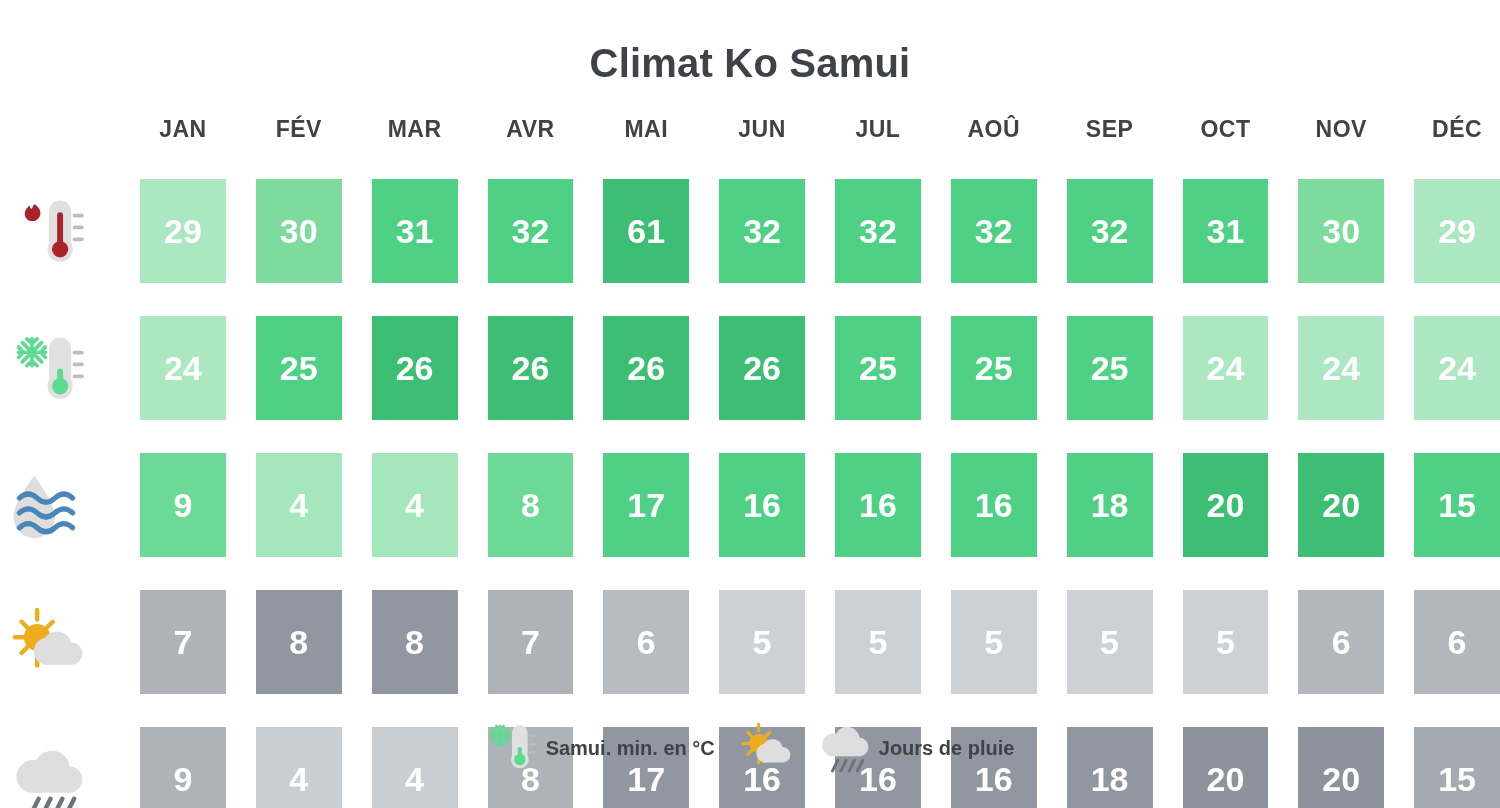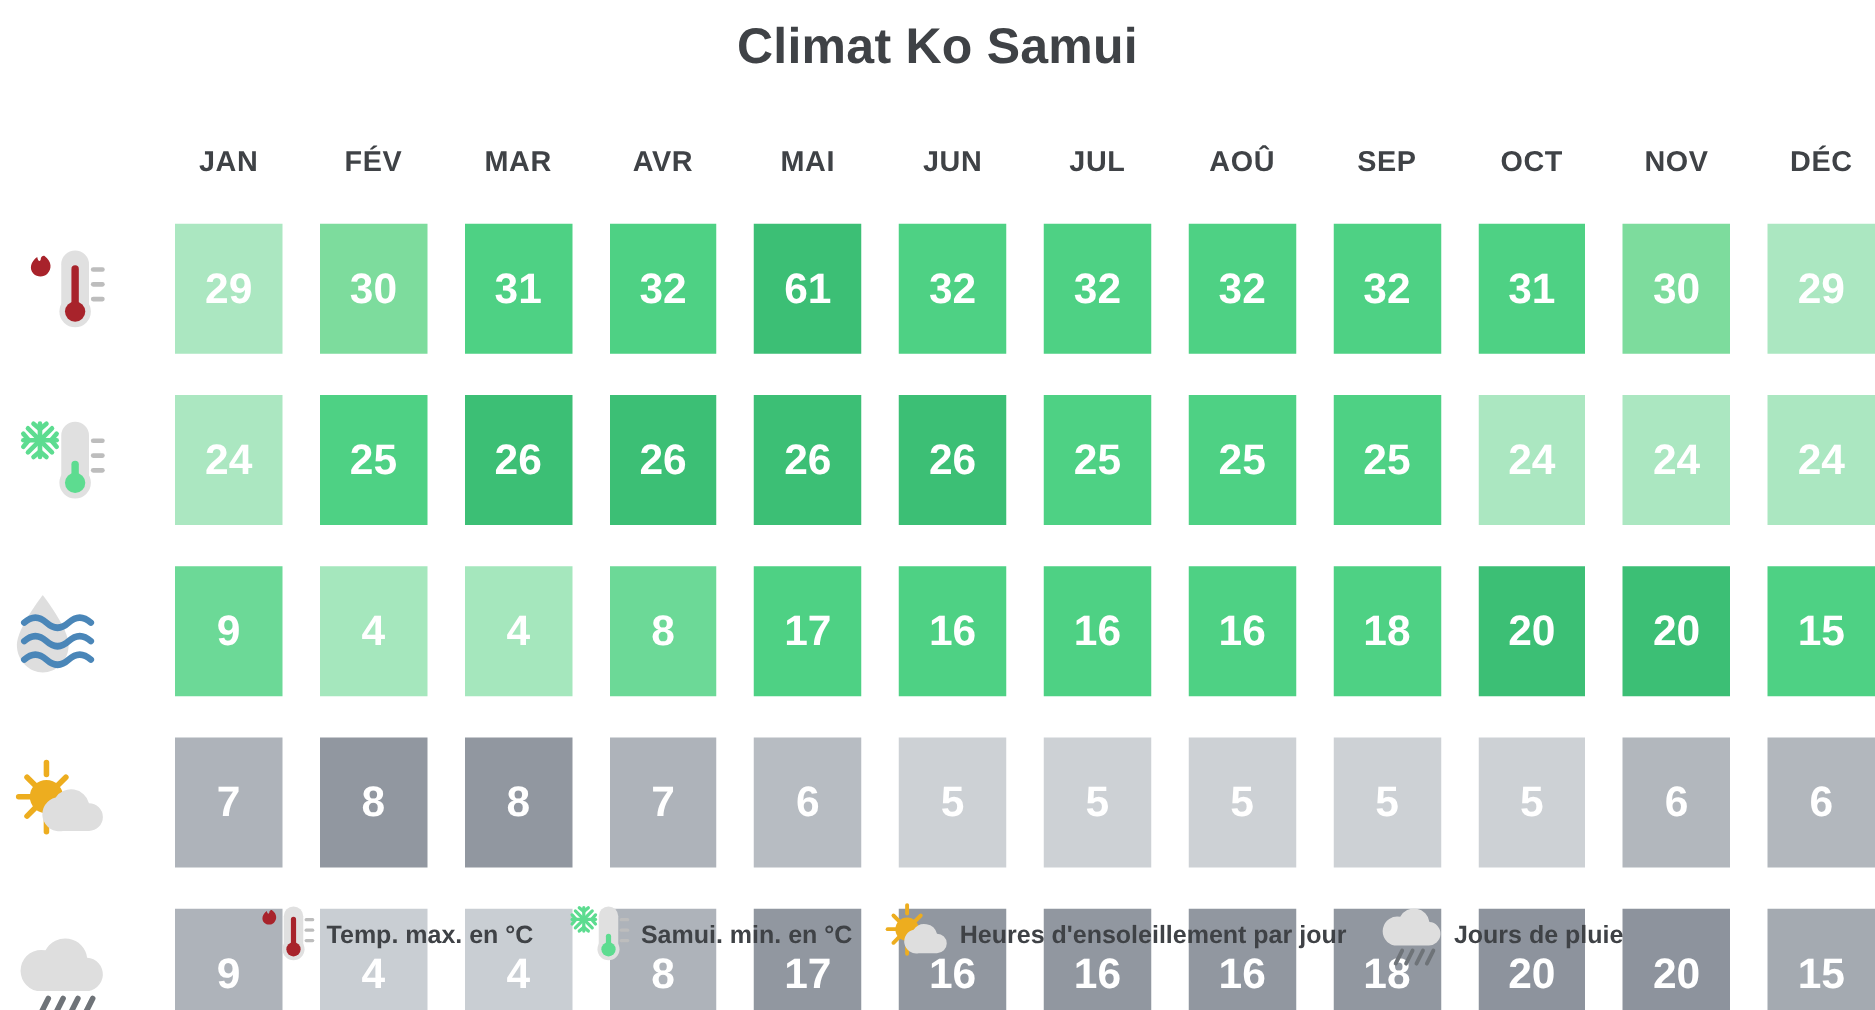--- a/index.html
+++ b/index.html
@@ -21,21 +21,21 @@
     box-sizing: border-box;
   }
 
   
   .title {
     text-align: center;
     font-size: 40px;
     font-weight: bold;
     color: #3f4246;
     letter-spacing: 0.2px;
-    padding-top: 14px;
+    padding-top: 40px;
     line-height: 1.15;
   }
 
   
   .climate-table {
     position: absolute;
     left: 0;
     top: 118px;
     width: 1500px;
   }
@@ -279,35 +279,20 @@
         <div class="cell" style="background: rgb(145, 151, 160);">16</div>
         <div class="cell" style="background: rgb(145, 151, 160);">16</div>
         <div class="cell" style="background: rgb(145, 151, 160);">18</div>
         <div class="cell" style="background: rgb(141, 147, 157);">20</div>
         <div class="cell" style="background: rgb(141, 147, 157);">20</div>
         <div class="cell" style="background: rgb(164, 170, 177);">15</div>
       </div>
   </div>
 
   <div class="legend" id="legend">
-      <div class="legend-item">
-        <span class="legend-icon">
-          <svg class="icon-wrap" width="52" height="52" viewBox="0 0 100 100" xmlns="http://www.w3.org/2000/svg">
-    <path d="M32 12 C40 18 40 26 35 31 C31 35 24 35 20 31 C15 26 17 18 24 13 C25 19 28 18 28 14 C29 12 31 11 32 12 Z" fill="#a8232b"></path>
-    <rect x="50" y="6" width="30" height="74" rx="15" fill="#e0e0e0"></rect>
-    <circle cx="65" cy="72" r="17" fill="#e0e0e0"></circle>
-    <rect x="61" y="22" width="8" height="48" rx="4" fill="#a8232b"></rect>
-    <circle cx="65" cy="72" r="11" fill="#a8232b"></circle>
-    <rect x="82" y="24" width="15" height="5" rx="2.5" fill="#bdbdbd"></rect>
-    <rect x="82" y="40" width="15" height="5" rx="2.5" fill="#bdbdbd"></rect>
-    <rect x="82" y="56" width="15" height="5" rx="2.5" fill="#bdbdbd"></rect>
-  </svg>
-        </span>
-        <span class="legend-label">Temp. max. en °C</span>
-      </div>
       <div class="legend-item">
         <span class="legend-icon">
           <svg class="icon-wrap" width="52" height="52" viewBox="0 0 100 100" xmlns="http://www.w3.org/2000/svg">
     <g stroke="#5ddc90" stroke-width="5" stroke-linecap="round">
       <line x1="27" y1="8" x2="27" y2="44"></line>
       <line x1="9" y1="26" x2="45" y2="26"></line>
       <line x1="14" y1="13" x2="40" y2="39"></line>
       <line x1="40" y1="13" x2="14" y2="39"></line>
       <line x1="27" y1="14" x2="20" y2="8"></line>
               <line x1="27" y1="14" x2="34" y2="8"></line>
@@ -339,21 +324,20 @@
       <line x1="51" y1="41" x2="64" y2="41"></line>
       <line x1="13" y1="20" x2="22" y2="29"></line>
       <line x1="46" y1="53" x2="55" y2="62"></line>
       <line x1="55" y1="20" x2="46" y2="29"></line>
       <line x1="22" y1="53" x2="13" y2="62"></line>
     </g>
     <circle cx="34" cy="41" r="18" fill="#edad1f"></circle>
     <path d="M52 78 h28 a15 15 0 0 0 0 -30 a20 20 0 0 0 -36 -6 a16 16 0 0 0 8 36 Z" fill="#dedede"></path>
   </svg>
         </span>
-        <span class="legend-label">Heures d'ensoleillement par jour</span>
       </div>
       <div class="legend-item">
         <span class="legend-icon">
           <svg class="icon-wrap" width="52" height="52" viewBox="0 0 100 100" xmlns="http://www.w3.org/2000/svg">
     <path d="M24 66 h52 a18 18 0 0 0 2 -36 a24 24 0 0 0 -45 -8 a17 17 0 0 0 -9 44 Z" fill="#dedede"></path>
     <g stroke="#6e7378" stroke-width="6" stroke-linecap="round">
       <line x1="26" y1="94" x2="36" y2="74"></line>
       <line x1="42" y1="94" x2="52" y2="74"></line>
       <line x1="58" y1="94" x2="68" y2="74"></line>
       <line x1="74" y1="94" x2="84" y2="74"></line>

